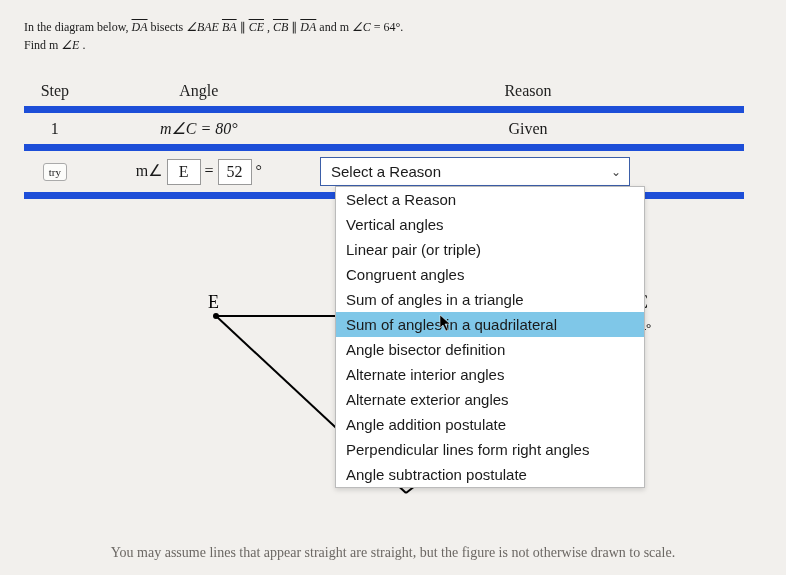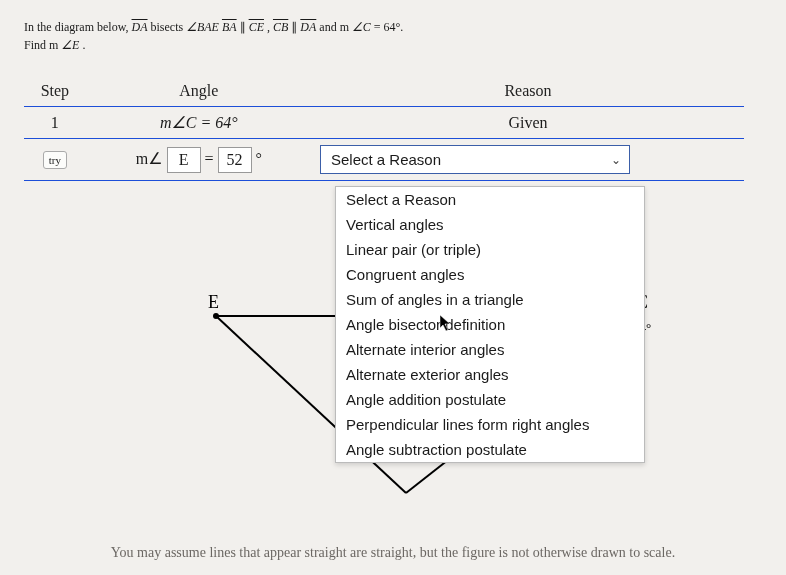--- a/index.html
+++ b/index.html
@@ -24,21 +24,21 @@
   }
   .math-ital { font-style: italic; }
   .table-wrap { display: block; }
   table.steps {
     border-collapse: collapse;
     width: 720px;
   }
   table.steps th, table.steps td {
     padding: 6px 8px;
     text-align: center;
-    border-bottom: 1px solid #1d4ed8;
+    border-bottom: 7px solid #1d4ed8;
     font-size: 16px;
     font-weight: normal;
     font-family: Georgia, serif;
     margin-top: 44px;
   }
   table.steps th {
     color: #222;
     font-weight: normal;
   }
   .col-step { width: 60px; }
@@ -163,21 +163,21 @@
 <table class="steps">
   <tbody>
         <tr>
     <th class="col-step">Step</th>
     <th class="col-angle">Angle</th>
     <th class="col-reason">Reason</th>
   </tr>
   <tr>
     <td>1</td>
     <td class="angle-cell">
-      <span class="math-ital">m∠C = 64°</span>
+      <span class="math-ital">m∠C = 80°</span>
     </td>
     <td>Given</td>
   </tr>
   <tr>
     <td>
       <span class="try-btn">try</span>
     </td>
     <td class="angle-cell">
       <span>m∠</span>
       <span class="mini-input">E</span>
@@ -195,20 +195,21 @@
 </tbody>
     </table>
 </div>
 
 <div class="dropdown">
   <div class="opt">Select a Reason</div>
   <div class="opt">Vertical angles</div>
   <div class="opt">Linear pair (or triple)</div>
   <div class="opt">Congruent angles</div>
   <div class="opt">Sum of angles in a triangle</div>
+  <div class="opt highlight">Sum of angles in a quadrilateral</div>
   <div class="opt">Angle bisector definition</div>
   <div class="opt">Alternate interior angles</div>
   <div class="opt">Alternate exterior angles</div>
   <div class="opt">Angle addition postulate</div>
   <div class="opt">Perpendicular lines form right angles</div>
   <div class="opt">Angle subtraction postulate</div>
 </div>
 
 <div class="cursor-arrow">
   <svg width="14" height="18" viewBox="0 0 14 18">

